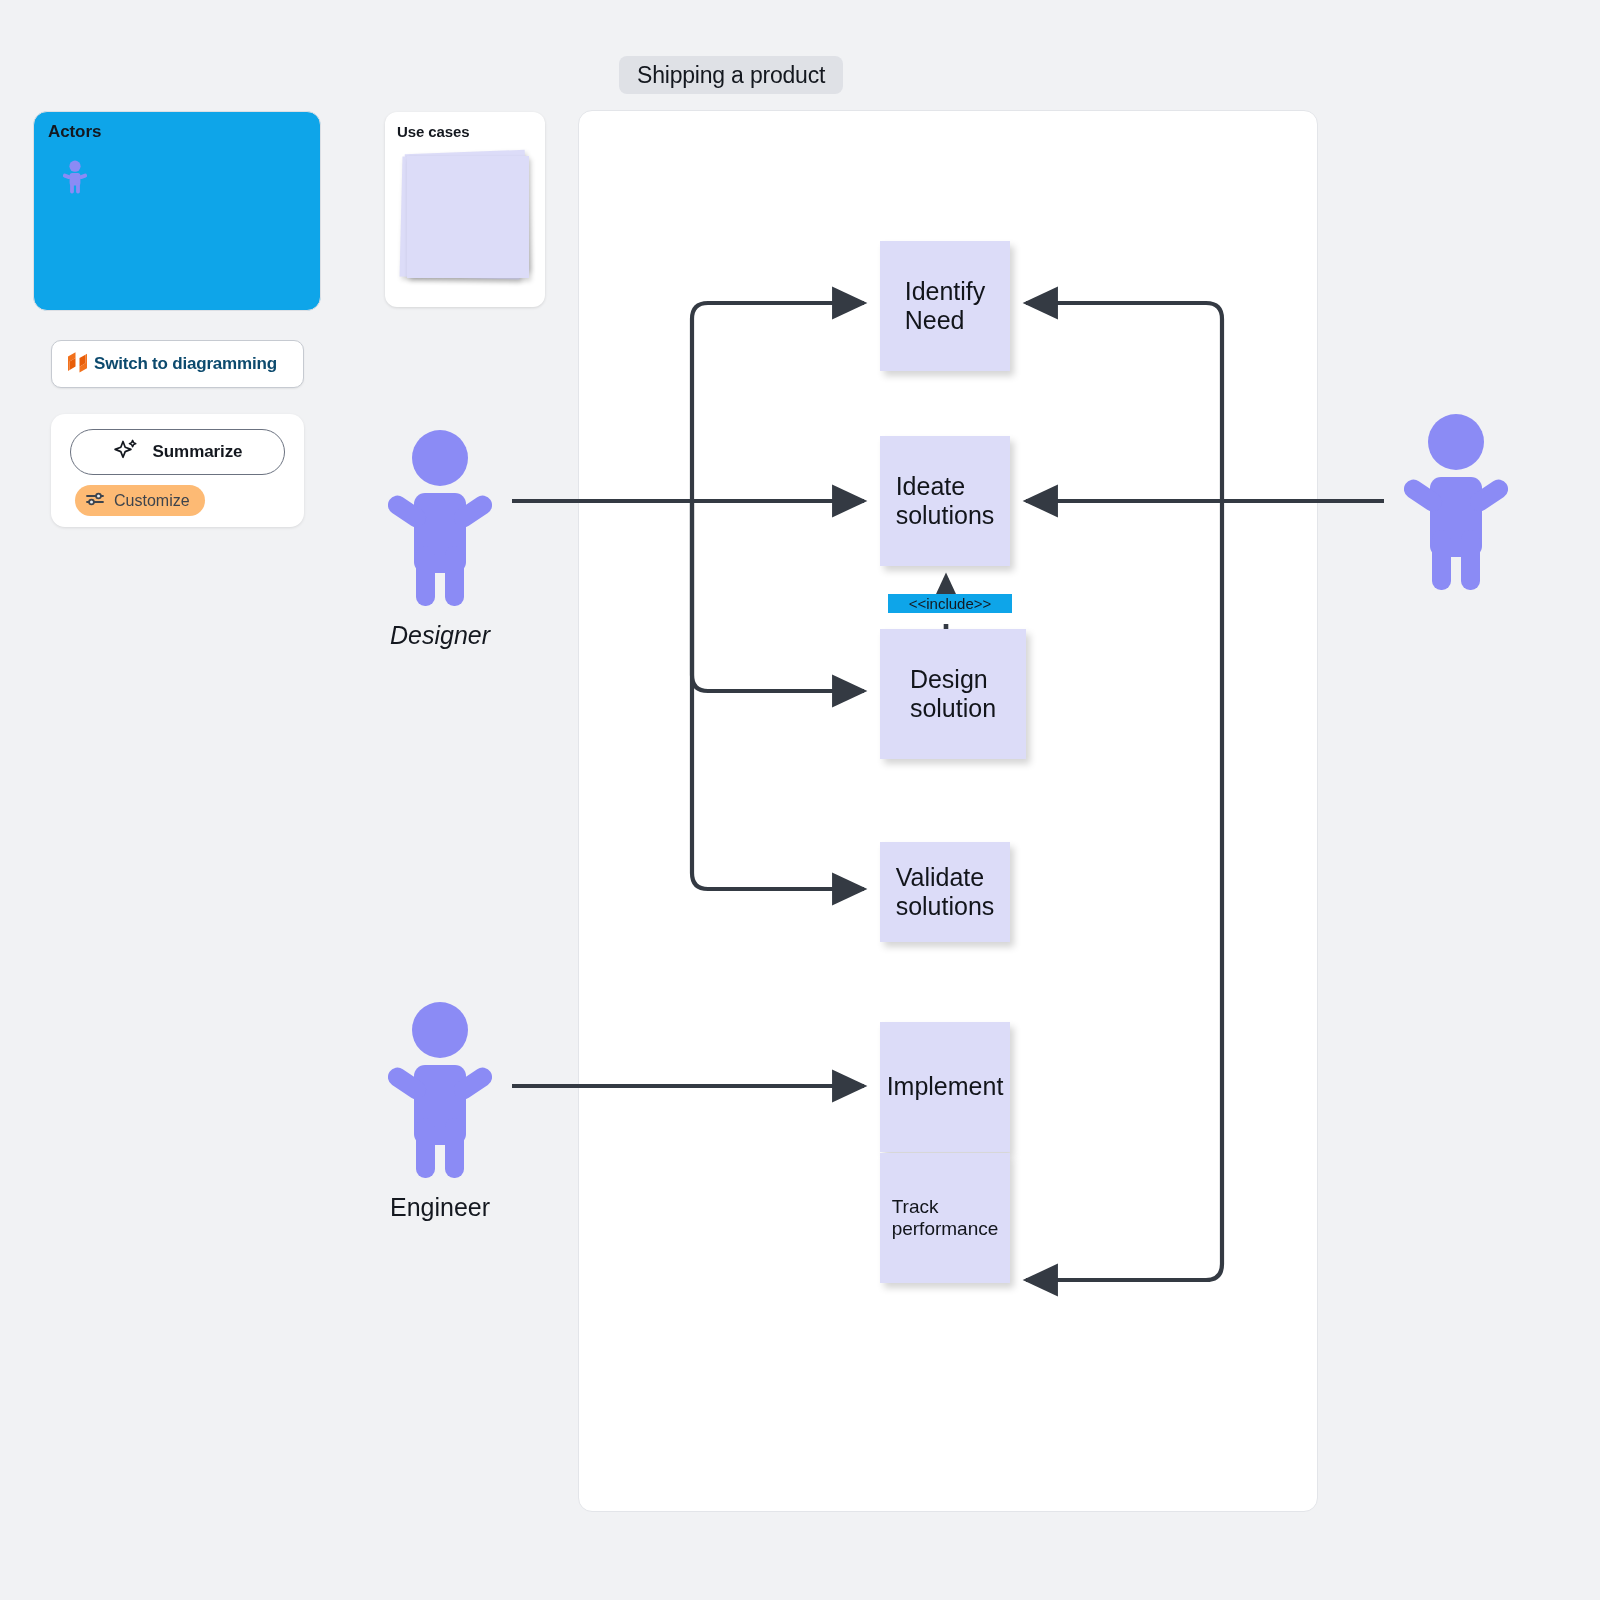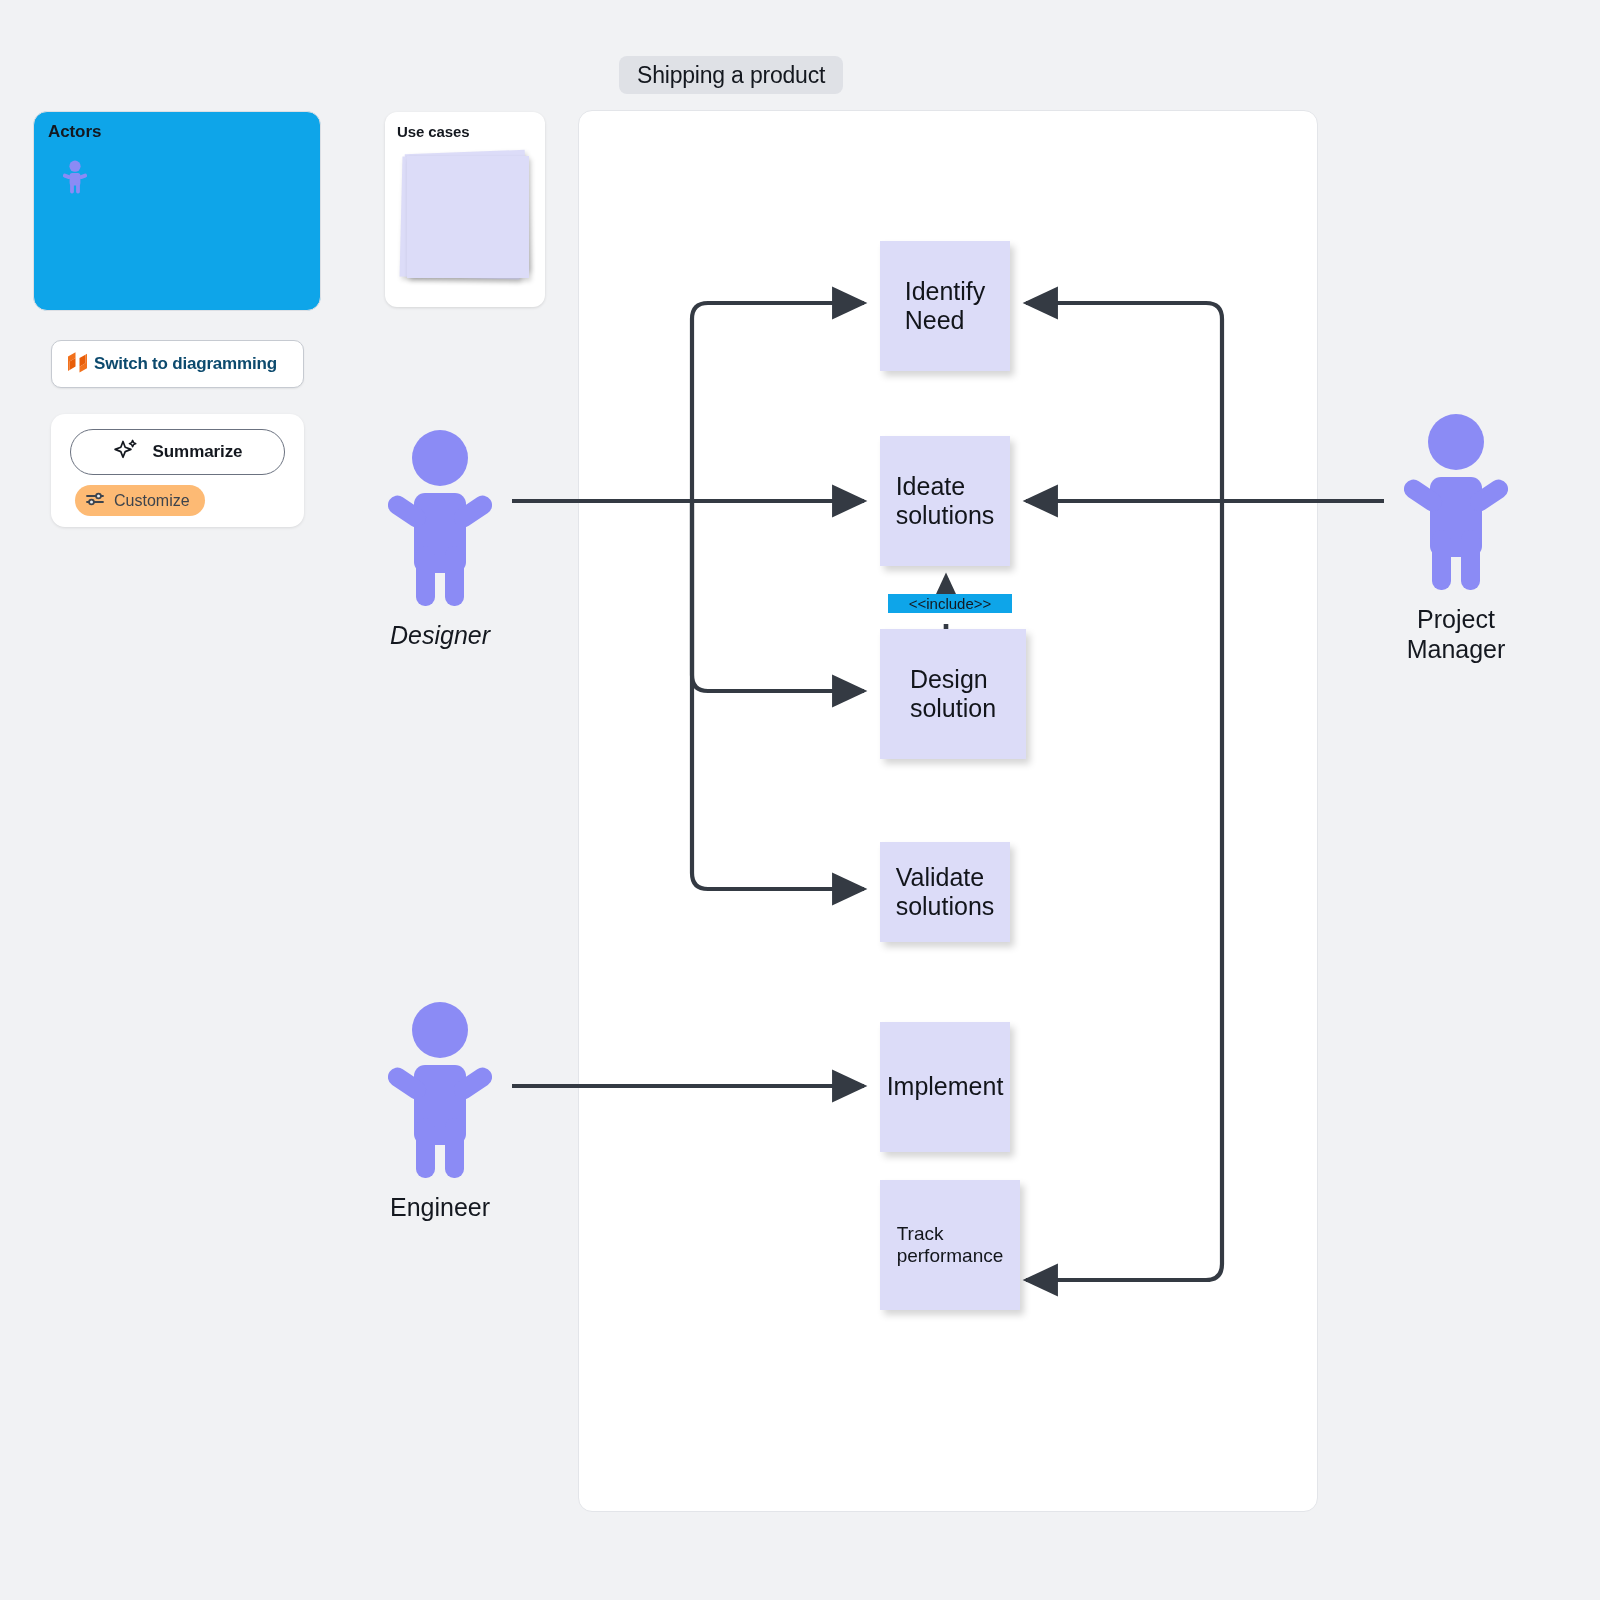--- a/index.html
+++ b/index.html
@@ -338,21 +338,21 @@
 
 <div class="uc-note big" style="left:880px; top:827px; width:130px; height:100px;margin-top:15px;">
   <span class="txt">Validate
 solutions</span>
 </div>
 
 <div class="uc-note big" style="left:880px; top:1022px; width:130px; height:130px;">
   <span class="txt" style="white-space:nowrap;">Implement</span>
 </div>
 
-<div class="uc-note small" style="left:880px; top:1180px; width:140px; height:130px;">
+<div class="uc-note small" style="left:880px; top:1153px; width:130px; height:130px;">
   <span class="txt">Track
 performance</span>
 </div>
 
 <div class="actor" style="left:388px; top:428px; width:104px; height:235px;font-style:italic;">
   <svg width="104" height="180" viewBox="0 0 104 180">
     <circle cx="52" cy="30" r="28" fill="#8b8bf5"></circle>
     <rect x="26" y="65" width="52" height="80" rx="11" fill="#8b8bf5"></rect>
     <rect x="-2" y="74" width="42" height="19" rx="9.5" fill="#8b8bf5" transform="rotate(34 19 83.5)"></rect>
     <rect x="64" y="74" width="42" height="19" rx="9.5" fill="#8b8bf5" transform="rotate(-34 85 83.5)"></rect>
@@ -376,15 +376,13 @@
 
 <div class="actor" style="left:1404px; top:412px; width:104px; height:260px;">
   <svg width="104" height="180" viewBox="0 0 104 180">
     <circle cx="52" cy="30" r="28" fill="#8b8bf5"></circle>
     <rect x="26" y="65" width="52" height="80" rx="11" fill="#8b8bf5"></rect>
     <rect x="-2" y="74" width="42" height="19" rx="9.5" fill="#8b8bf5" transform="rotate(34 19 83.5)"></rect>
     <rect x="64" y="74" width="42" height="19" rx="9.5" fill="#8b8bf5" transform="rotate(-34 85 83.5)"></rect>
     <rect x="28" y="118" width="19" height="60" rx="9" fill="#8b8bf5"></rect>
     <rect x="57" y="118" width="19" height="60" rx="9" fill="#8b8bf5"></rect>
   </svg>
-  <div class="caption" style="top:192px;">Project
-Manager</div>
 </div>
 
 </body></html>

